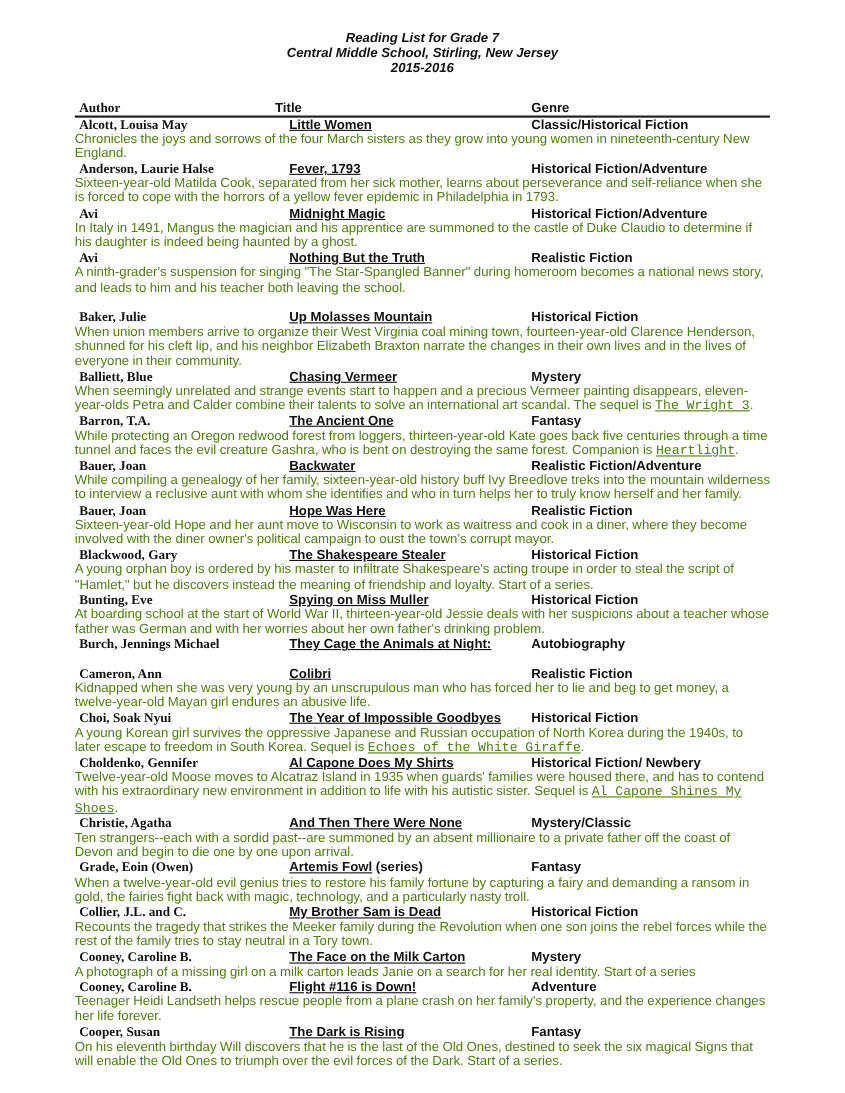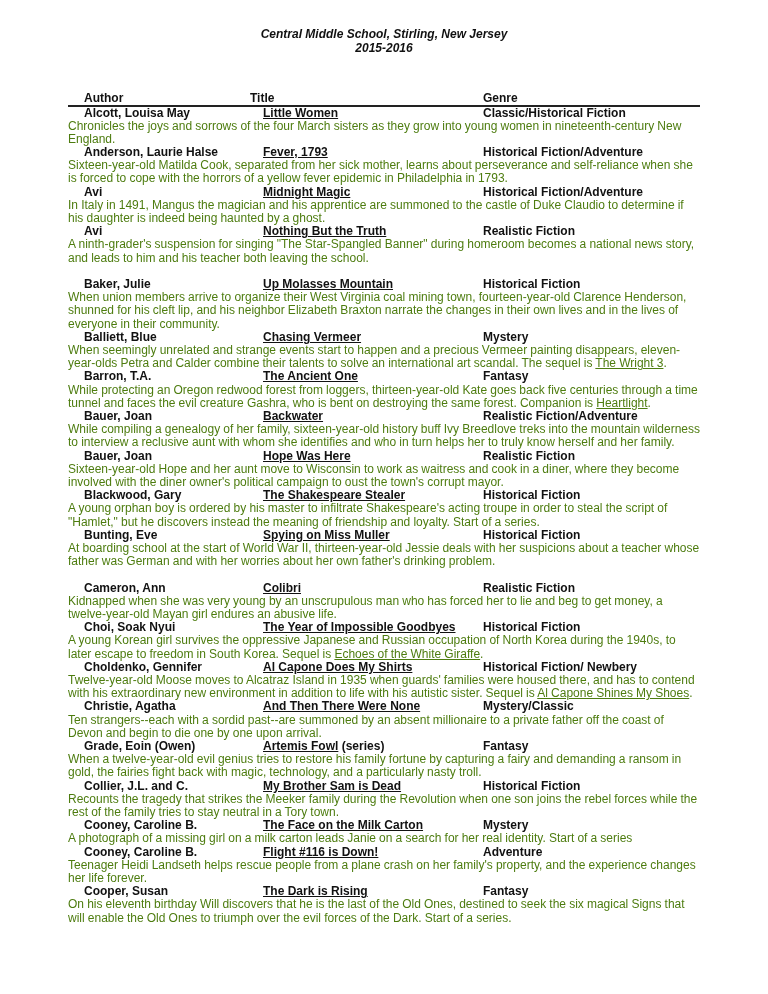--- a/index.html
+++ b/index.html
@@ -41,43 +41,44 @@
     width: 632px;
     font-size: 12px;
     line-height: 13.2px;
   }
   .row {
     position: relative;
     height: 13.2px;
     font-weight: bold;
     white-space: nowrap;
   }
-  .col-author { position: absolute; left: 16px; }
+  .col-author { position: absolute; left: 4px; font-family: Liberation Serif, serif; }
   .col-title { position: absolute; left: 182px; }
   .col-genre { position: absolute; left: 415px; }
   .colheads {
     border-bottom: 2px solid #222;
     height: 12.5px;
     line-height: 12.5px;
   }
   .title-u { text-decoration: underline; padding-left: 13px; }
   .desc {
     font-weight: normal;
     white-space: normal;
     color: #4d7c0f;
     word-spacing: -0.2px;
   }
-  .desc .u { text-decoration: underline; }
+  .desc .u { text-decoration: underline; font-family: Liberation Mono, monospace; }
   .gap { height: 13.2px; }
 </style>
 </head>
 <body>
 
 <div class="page">
   <div class="doc-header">
+    <div>Reading List for Grade 7</div>
     <div>Central Middle School, Stirling, New Jersey</div>
     <div>2015-2016</div>
   </div>
 
   <div class="list" id="book-list">
     <div class="row colheads">
       <span class="col-author">Author</span>
       <span class="col-title">Title</span>
       <span class="col-genre">Genre</span>
     </div>
@@ -175,20 +176,25 @@
   <div class="book">
     <div class="row">
       <span class="col-author">Bunting, Eve</span>
       <span class="col-title"><span class="title-u">Spying on Miss Muller</span><span></span></span>
       <span class="col-genre">Historical Fiction</span>
     </div>
     <div class="desc"><span>At boarding school at the start of World War II, thirteen-year-old Jessie deals with her suspicions about a teacher whose father was German and with her worries about her own father's drinking problem.</span><span></span><span class="u"></span><span></span></div>
   </div>
 
   <div class="book">
+    <div class="row">
+      <span class="col-author">Burch, Jennings Michael</span>
+      <span class="col-title"><span class="title-u">They Cage the Animals at Night:</span><span></span></span>
+      <span class="col-genre">Autobiography</span>
+    </div>
   </div>
 <div class="gap"></div>
   <div class="book">
     <div class="row">
       <span class="col-author">Cameron, Ann</span>
       <span class="col-title"><span class="title-u">Colibri</span><span></span></span>
       <span class="col-genre">Realistic Fiction</span>
     </div>
     <div class="desc"><span>Kidnapped when she was very young by an unscrupulous man who has forced her to lie and beg to get money, a twelve-year-old Mayan girl endures an abusive life.</span><span></span><span class="u"></span><span></span></div>
   </div>

